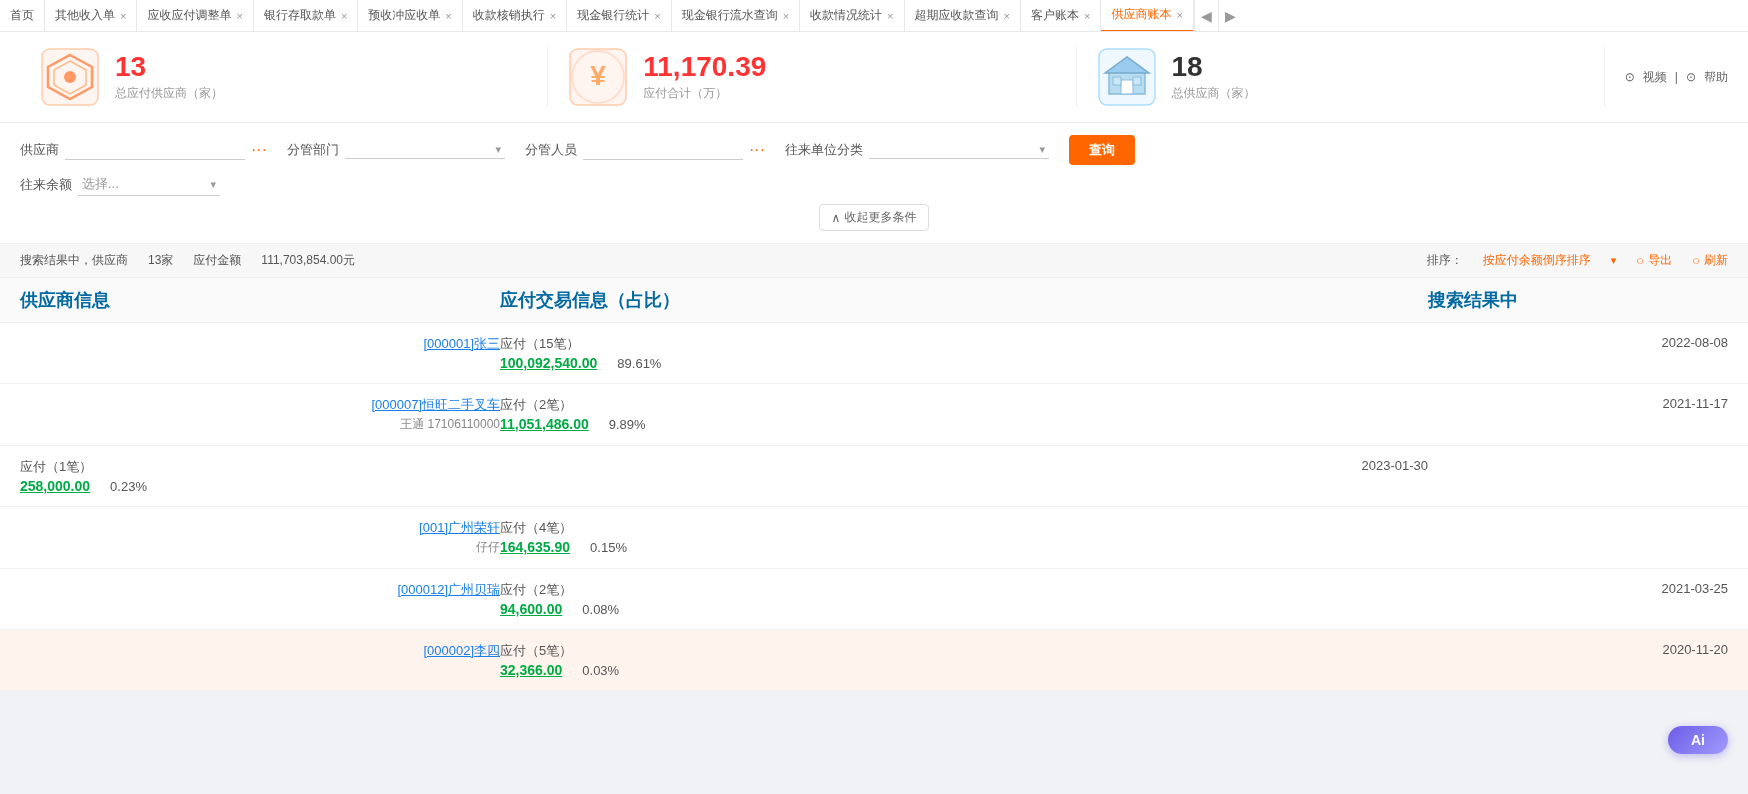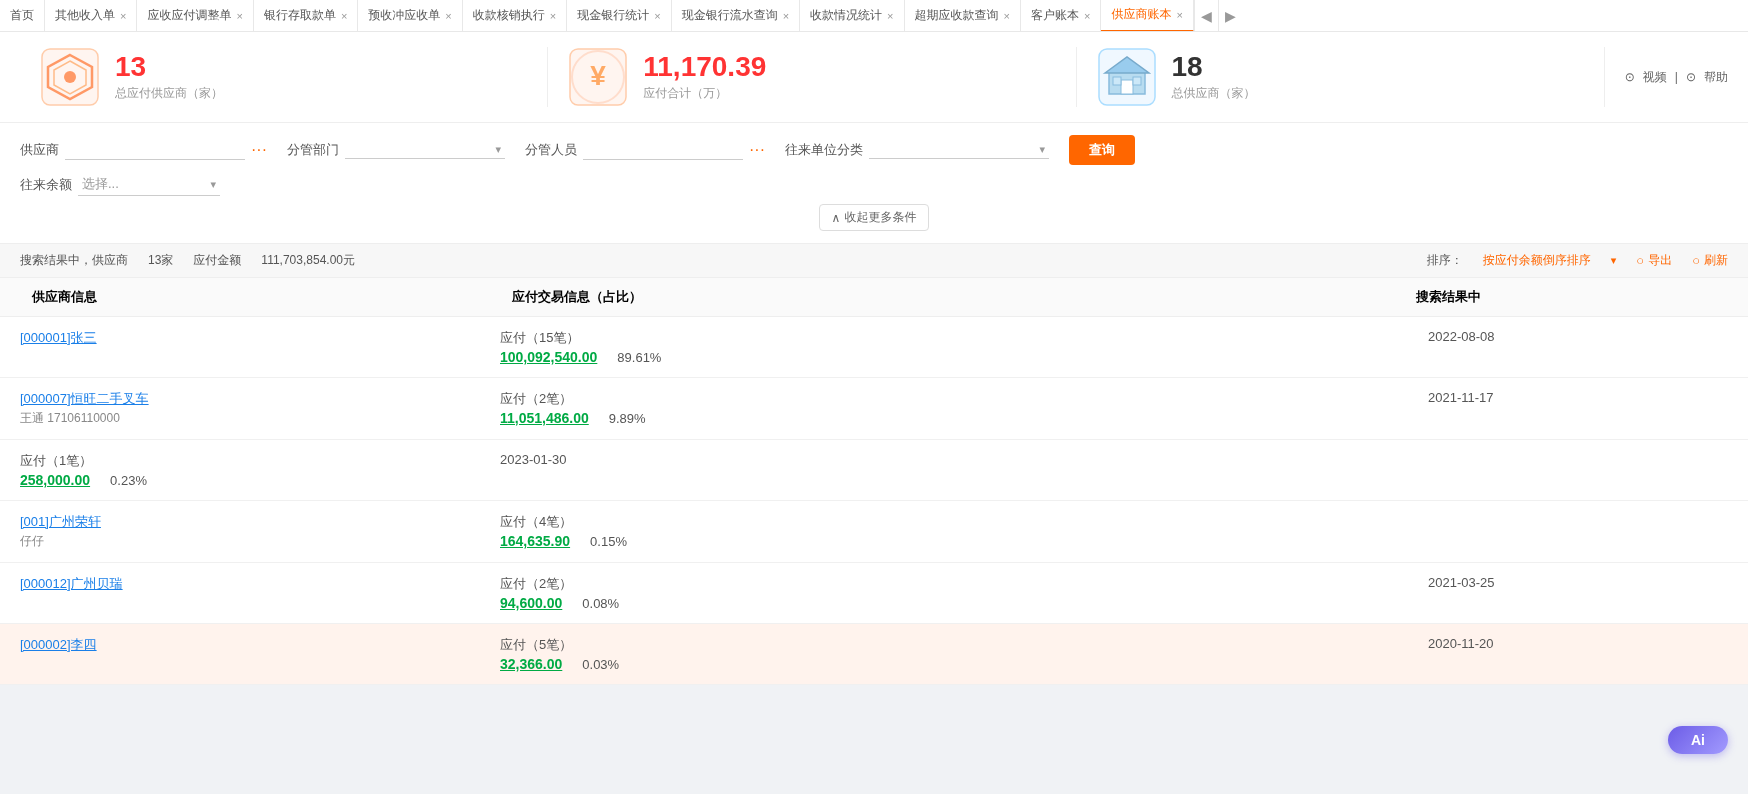--- a/index.html
+++ b/index.html
@@ -169,34 +169,35 @@
     .result-bar-right { display: flex; align-items: center; gap: 20px; }
     .sort-label { color: #555; }
     .sort-select { color: #ff6600; cursor: pointer; font-size: 12px; }
     .icon-btn { display: flex; align-items: center; gap: 4px; cursor: pointer; color: #ff6600; font-size: 12px; }
 
     
     .table-area { background: #fff; }
     .table-header {
       display: grid;
       grid-template-columns: 480px 1fr 300px;
-      padding: 10px 32px;
+      padding: 10px 20px;
       background: #fafafa;
       border-bottom: 1px solid #eee;
       font-weight: bold;
-      font-size: 13px;
-      color: #000000;
+      font-size: 18px;
+      color: #0369a1;
     }
     .table-row {
       display: grid;
       grid-template-columns: 480px 1fr 300px;
       padding: 12px 20px;
       border-bottom: 1px solid #f0f0f0;
       align-items: start;
       cursor: pointer;
+      text-align: right;
     }
     .table-row.highlighted { background: #fff3ed; }
     .supplier-link { color: #1a7fe8; text-decoration: underline; cursor: pointer; font-size: 13px; }
     .supplier-sub { color: #888; font-size: 12px; margin-top: 2px; }
     .tx-label { color: #555; font-size: 13px; }
     .tx-count { color: #555; font-size: 13px; }
     .tx-amount { color: #00aa44; font-size: 14px; font-weight: bold; text-decoration: underline; cursor: pointer; margin-top: 2px; }
     .tx-percent { color: #555; font-size: 13px; margin-left: 20px; }
     .tx-row { display: flex; align-items: baseline; }
     .last-pay { color: #555; font-size: 13px; }

